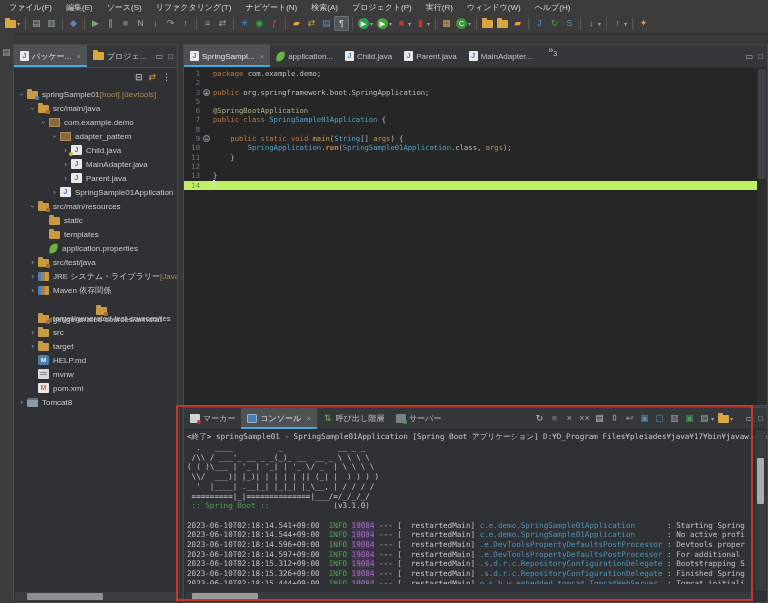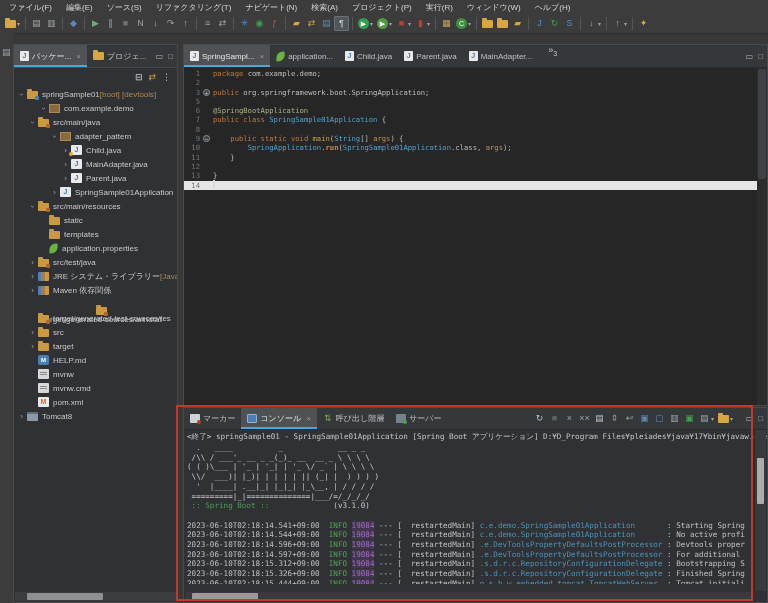--- a/index.html
+++ b/index.html
@@ -66,21 +66,21 @@
   .e-tabs{height:22px;border-bottom:1px solid #2a2a2a;}
   .fi{width:9px;height:10px;flex:none;position:relative;display:inline-block;}
   .fi-java{background:#e9e9e9;border-radius:1px;}
   .fi-java::after{content:"J";position:absolute;left:0;right:0;top:1px;text-align:center;font-size:7px;font-weight:bold;color:#3f7bbf;line-height:8px;}
   .fi-leaf{background:#6db33f;width:9px;height:9px;border-radius:70% 0 70% 0;transform:rotate(-8deg);}
   .e-more{margin-left:10px;font-size:9px;color:#c8c8c8;}
   .e-more sub{font-size:7px;}
   .e-body{position:absolute;top:22px;left:0;right:10px;bottom:0;overflow:hidden;
           font-family:"DejaVu Sans Mono",monospace;font-size:7.2px;line-height:9.3px;color:#bebebe;padding-top:2px;}
   .c-line{display:flex;height:9.3px;align-items:center;}
-  .c-line.cursor-line{background:#e5e5e5;}
+  .c-line.cursor-line{background:#bef264;}
   .ln{width:16px;flex:none;text-align:right;color:#6f7680;padding-right:3px;}
   .fold{width:10px;flex:none;position:relative;height:9.3px;}
   .fold .fc{position:absolute;left:0;top:1px;width:7px;height:7px;border:1px solid #8a9094;border-radius:50%;
             background:#3a3e42;color:#c8c8c8;font-size:6px;line-height:6px;text-align:center;box-sizing:border-box;}
   .ct{white-space:pre;}
   .s-kw{color:#bc7a3f;}.s-pl{color:#bebebe;}.s-cls{color:#55a0c8;}.s-mth{color:#c9a050;}
   .s-mthb{color:#d08742;font-weight:bold;}.s-var{color:#bd8d51;margin-top:48px;}.s-ann{color:#a9b086;}
   .caret-bar{display:inline-block;width:2px;height:8px;background:#d8d8d8;}
   .e-vscroll{position:absolute;right:0;top:22px;bottom:0;width:10px;background:#2c2c2c;}
   .e-vscroll .thumb{position:absolute;left:1px;right:1px;top:2px;height:110px;background:#3e4246;border-radius:2px;}
@@ -281,30 +281,30 @@
         <span class="sbtn" style="color: rgb(217, 167, 65);">⇄</span>
         <span class="sbtn" style="color: rgb(207, 212, 216);">⋮</span>
       </div>
     <div class="s-tree">
         <div class="t-row" style="padding-left: 3px;">
           <span class="t-arrow open">›</span>
           <span class="t-icon ic-project"></span>
           <span>springSample01</span>
           <span class="t-tag"> [boot] [devtools]</span>
         </div>
+        <div class="t-row" style="padding-left: 14px;">
+          <span class="t-arrow open">›</span>
+          <span class="t-icon ic-src"></span>
+          <span>src/main/java</span>
+        </div>
         <div class="t-row" style="padding-left: 25px;">
           <span class="t-arrow open">›</span>
           <span class="t-icon ic-pkg"></span>
           <span>com.example.demo</span>
         </div>
-        <div class="t-row" style="padding-left: 14px;">
-          <span class="t-arrow open">›</span>
-          <span class="t-icon ic-src"></span>
-          <span>src/main/java</span>
-        </div>
         <div class="t-row" style="padding-left: 36px;">
           <span class="t-arrow open">›</span>
           <span class="t-icon ic-pkg"></span>
           <span>adapter_pattern</span>
         </div>
         <div class="t-row" style="padding-left: 47px;">
           <span class="t-arrow">›</span>
           <span class="t-icon ic-java-key"></span>
           <span>Child.java</span>
         </div>
@@ -381,25 +381,20 @@
         </div>
         <div class="t-row" style="padding-left: 14px;">
           <span class="t-arrow none">›</span>
           <span class="t-icon ic-md"></span>
           <span>HELP.md</span>
         </div>
         <div class="t-row" style="padding-left: 14px;">
           <span class="t-arrow none">›</span>
           <span class="t-icon ic-page"></span>
           <span>mvnw</span>
-        </div>
-        <div class="t-row" style="padding-left: 14px;">
-          <span class="t-arrow none">›</span>
-          <span class="t-icon ic-page"></span>
-          <span>mvnw.cmd</span>
         </div>
         <div class="t-row" style="padding-left: 14px;">
           <span class="t-arrow none">›</span>
           <span class="t-icon ic-xml"></span>
           <span>pom.xml</span>
         </div>
         <div class="t-row" style="padding-left: 3px;">
           <span class="t-arrow">›</span>
           <span class="t-icon ic-server"></span>
           <span>Tomcat8</span>

